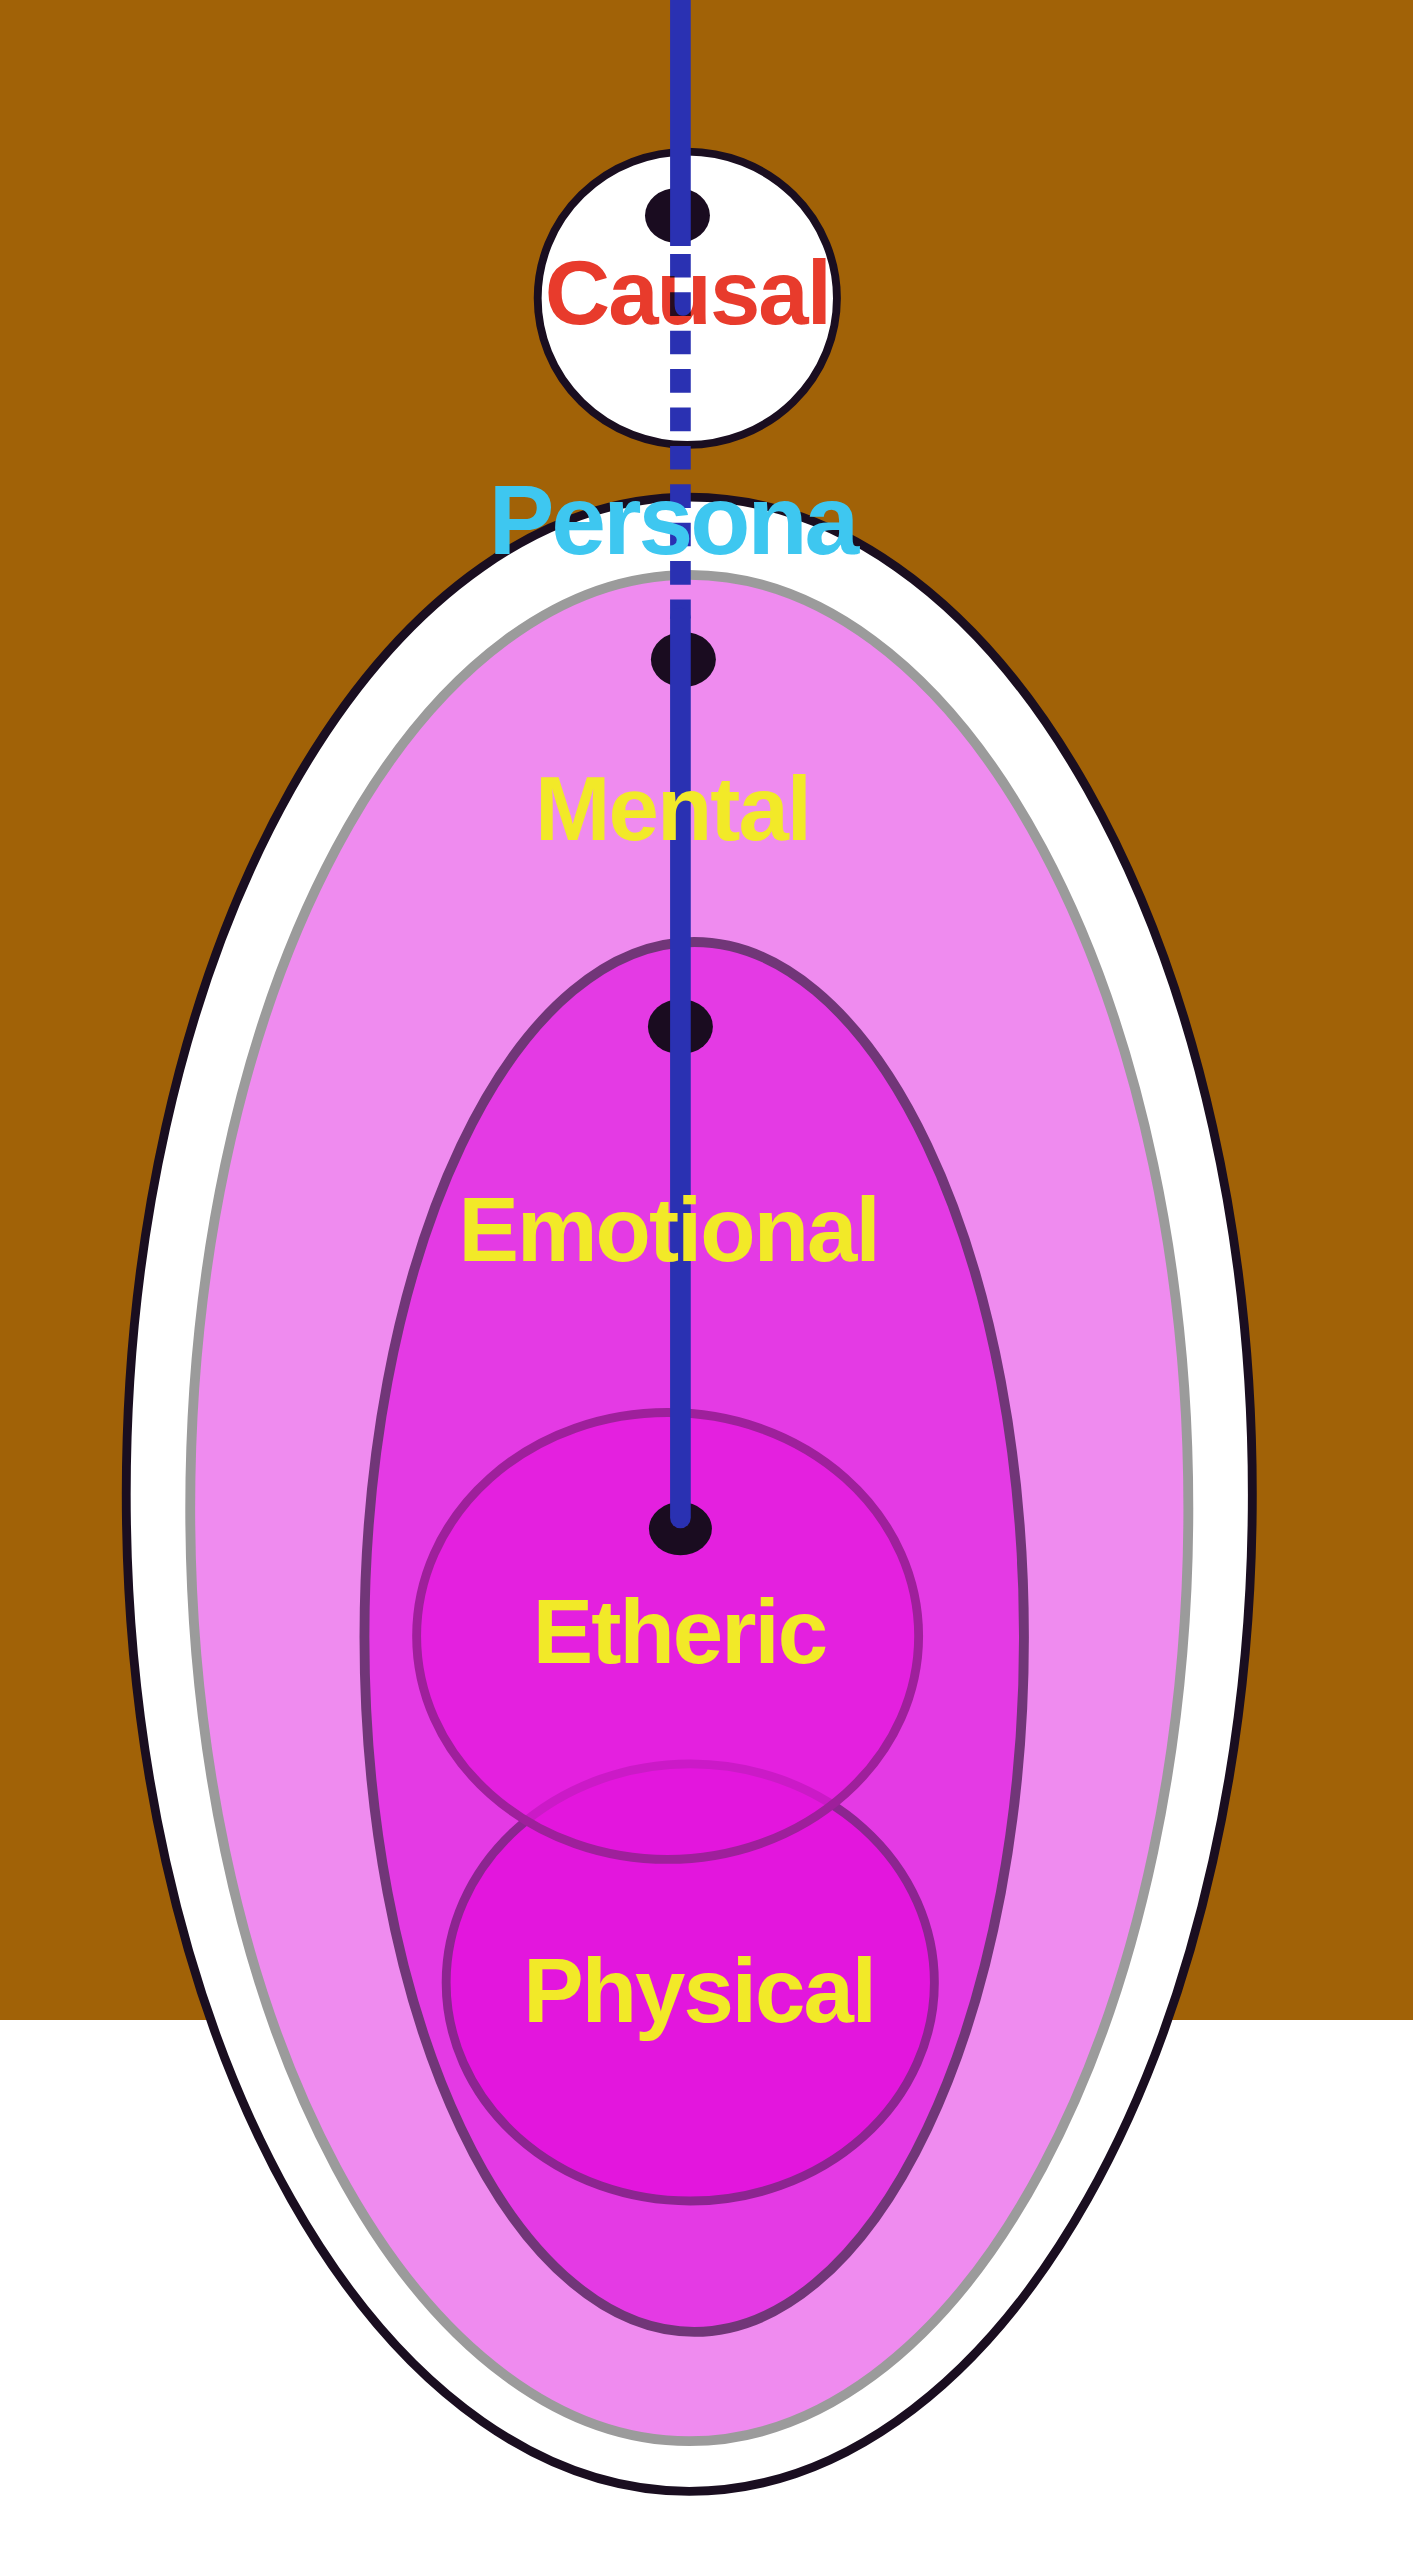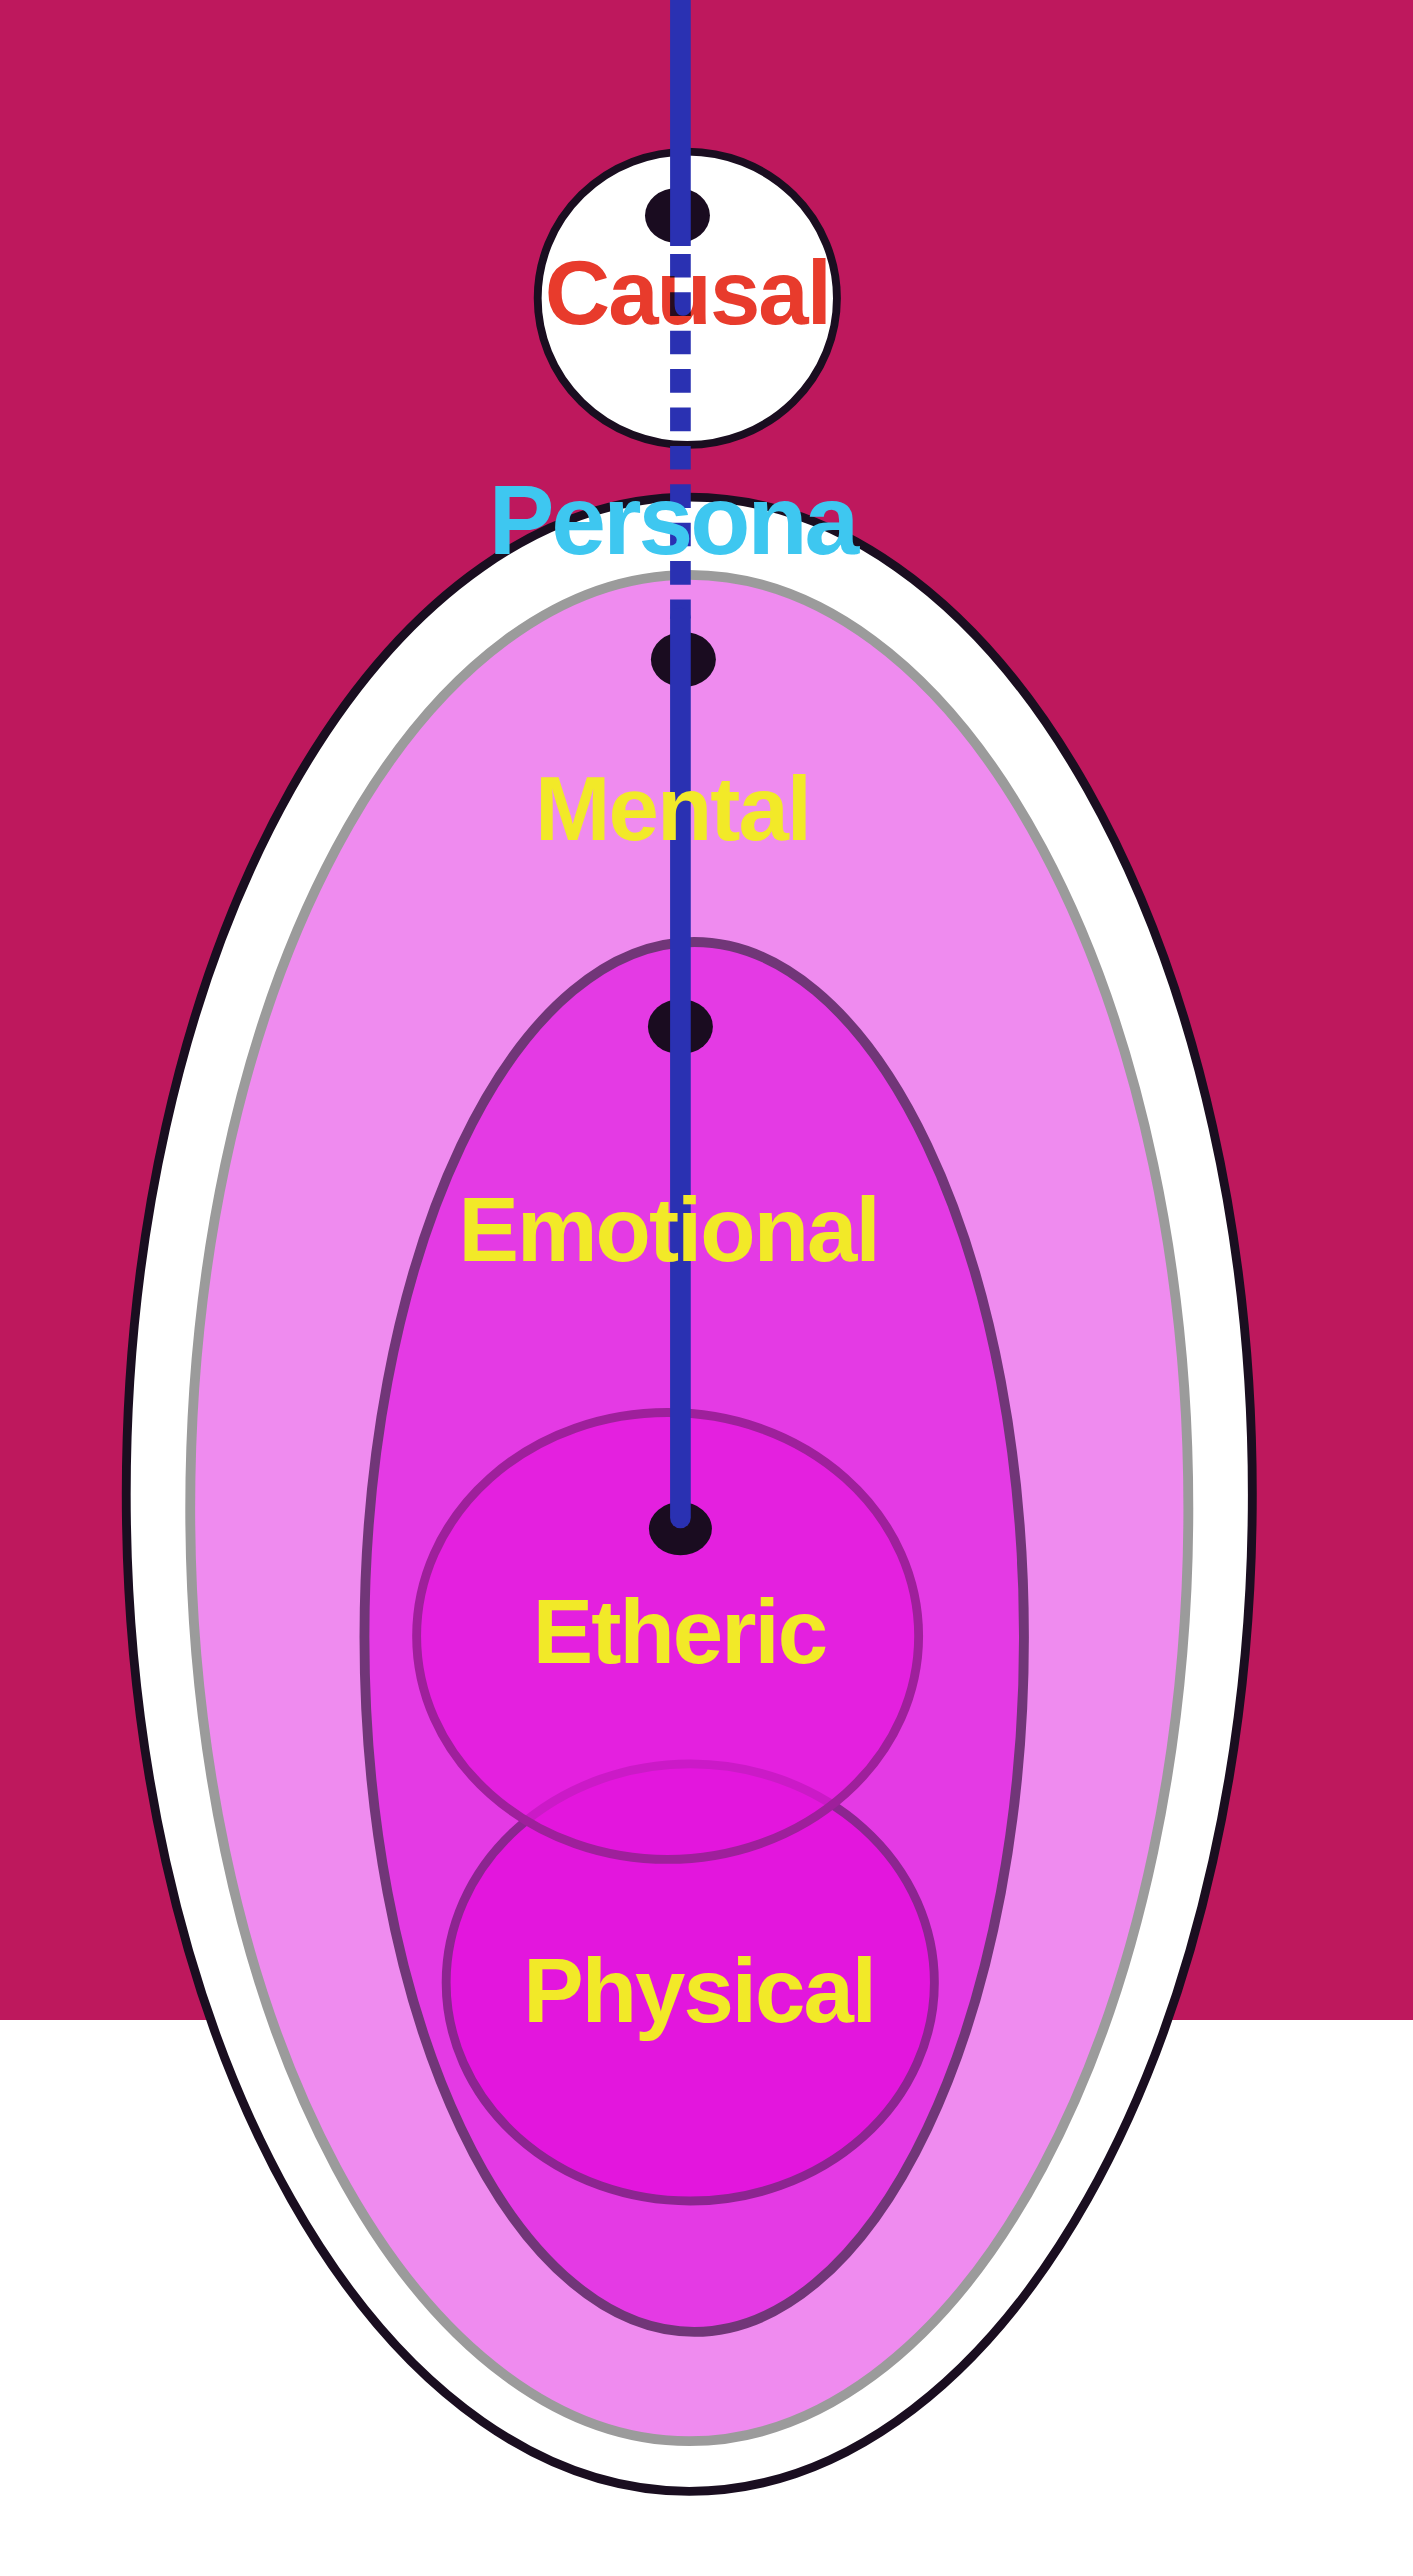--- a/index.html
+++ b/index.html
@@ -8,21 +8,21 @@
     background: #ffffff;
     width: 1414px;
     height: 2576px;
     overflow: hidden;
     font-family: "Liberation Sans", "DejaVu Sans", sans-serif;
   }
   #stage {
     position: relative;
     width: 1414px;
     height: 2020px;
-    background: #be185d;
+    background: #a16207;
   }
   svg { display: block; }
   svg text {
     font-family: "Liberation Sans", "DejaVu Sans", sans-serif;
     font-weight: bold;
   }
 </style>
 </head>
 <body>
 

